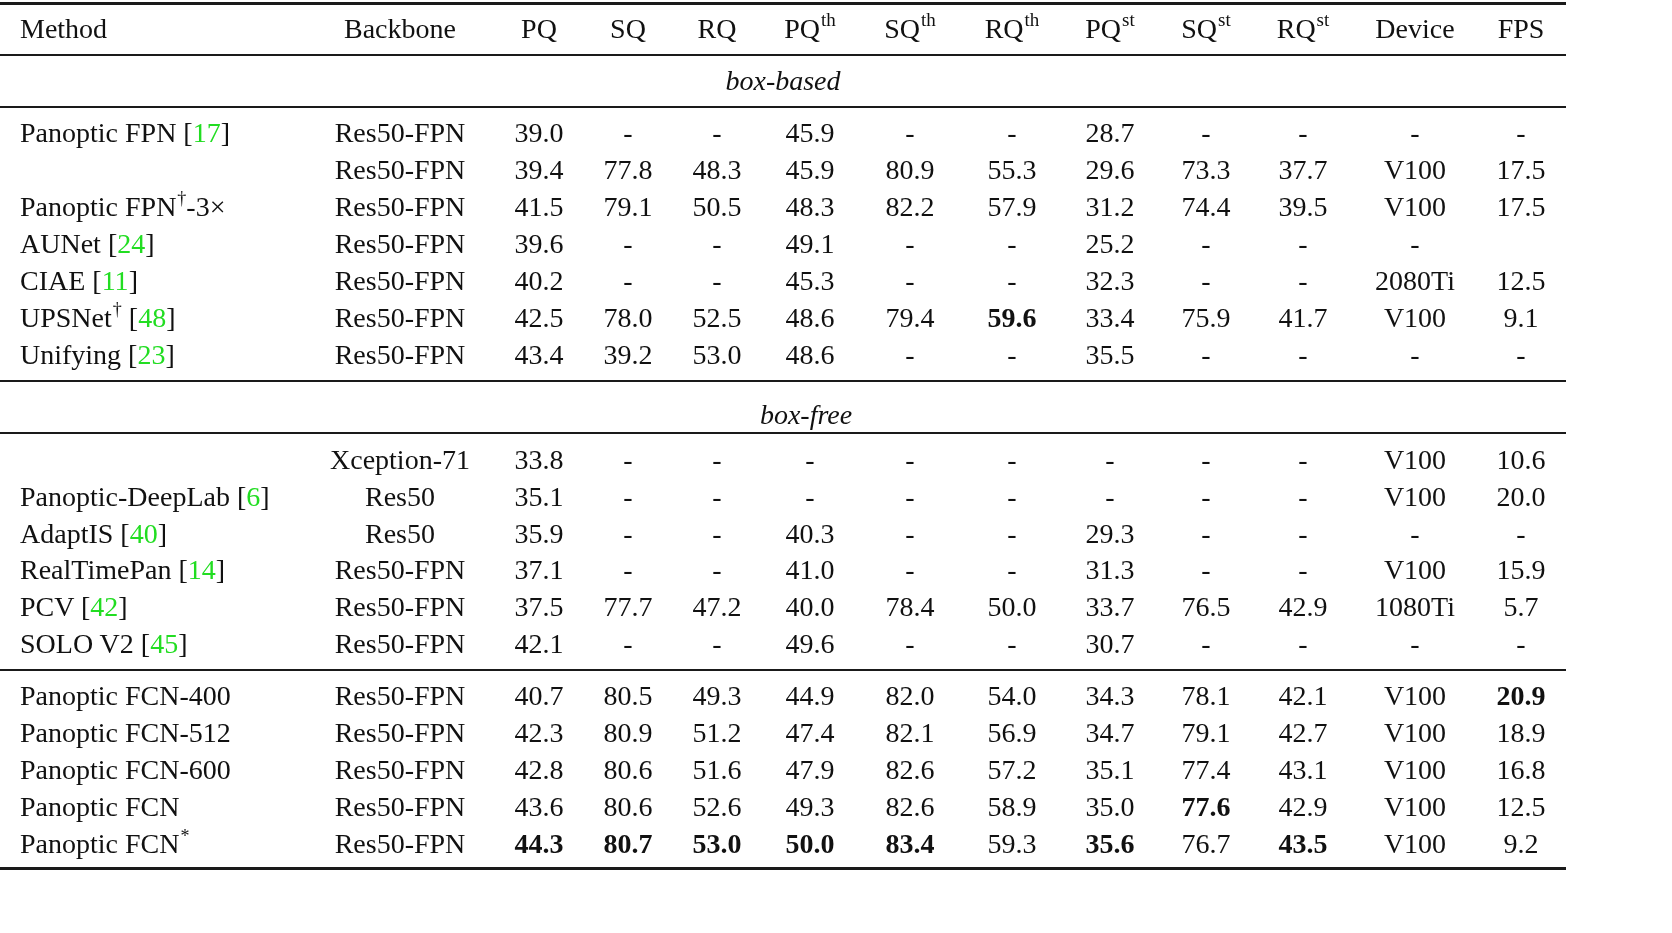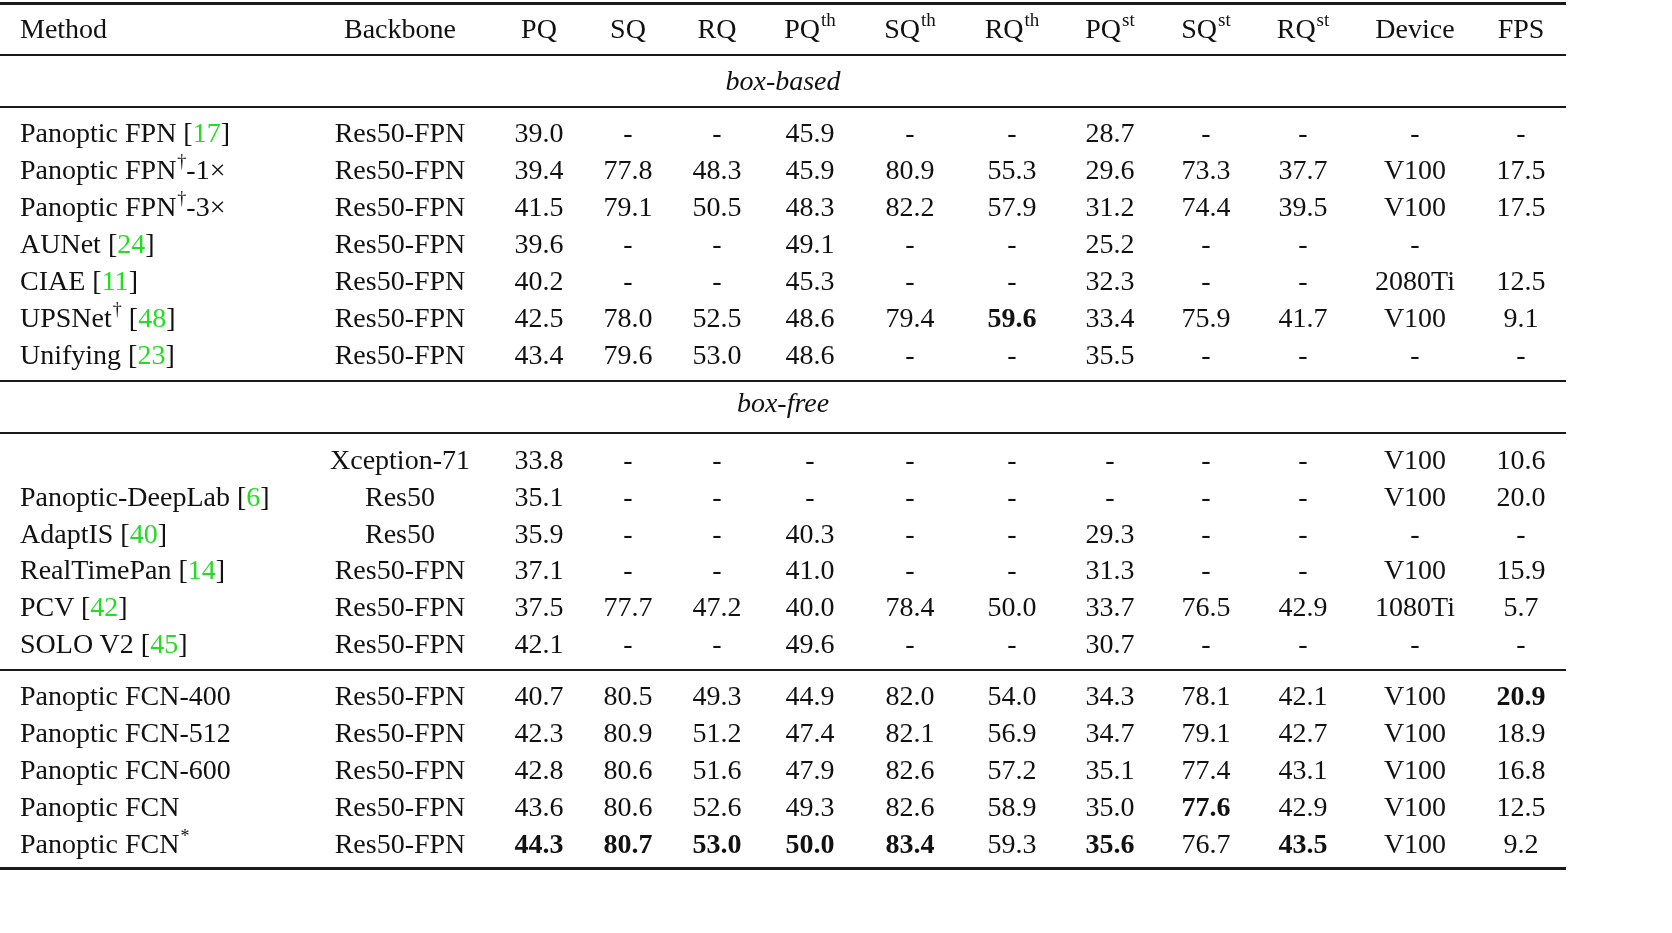--- a/index.html
+++ b/index.html
@@ -56,40 +56,39 @@
     <span class="cell c-sqth"><span>SQ</span><span class="hdr-sup">th</span></span>
     <span class="cell c-rqth"><span>RQ</span><span class="hdr-sup">th</span></span>
     <span class="cell c-pqst"><span>PQ</span><span class="hdr-sup">st</span></span>
     <span class="cell c-sqst"><span>SQ</span><span class="hdr-sup">st</span></span>
     <span class="cell c-rqst"><span>RQ</span><span class="hdr-sup">st</span></span>
     <span class="cell c-device"><span>Device</span></span>
     <span class="cell c-fps"><span>FPS</span></span>
   </div>
 
   <div class="section" style="top:62px;">box-based</div>
-  <div class="section" style="top:384px;">box-free</div>
+  <div class="section" style="top:396px;padding-left:23px;">box-free</div>
 
   <div id="rows">
       <div class="row" style="top: 114px;">
         <span class="cell method"><span>Panoptic FPN</span><span> [</span><span class="ref">17</span><span>]</span></span>
         <span class="cell c-backbone">Res50-FPN</span>
         <span class="cell c-pq">39.0</span>
         <span class="cell c-sq">-</span>
         <span class="cell c-rq">-</span>
         <span class="cell c-pqth">45.9</span>
         <span class="cell c-sqth">-</span>
         <span class="cell c-rqth">-</span>
         <span class="cell c-pqst">28.7</span>
         <span class="cell c-sqst">-</span>
         <span class="cell c-rqst">-</span>
         <span class="cell c-device">-</span>
         <span class="cell c-fps">-</span>
       </div>
       <div class="row" style="top: 151px;">
-        <span class="cell method"><span>Panoptic FPN</span><span class="sup dag">†</span><span>-1×</span></span>
         <span class="cell c-backbone">Res50-FPN</span>
         <span class="cell c-pq">39.4</span>
         <span class="cell c-sq">77.8</span>
         <span class="cell c-rq">48.3</span>
         <span class="cell c-pqth">45.9</span>
         <span class="cell c-sqth">80.9</span>
         <span class="cell c-rqth">55.3</span>
         <span class="cell c-pqst">29.6</span>
         <span class="cell c-sqst">73.3</span>
         <span class="cell c-rqst">37.7</span>
@@ -153,21 +152,21 @@
         <span class="cell c-pqst">33.4</span>
         <span class="cell c-sqst">75.9</span>
         <span class="cell c-rqst">41.7</span>
         <span class="cell c-device">V100</span>
         <span class="cell c-fps">9.1</span>
       </div>
       <div class="row" style="top: 336px;">
         <span class="cell method"><span>Unifying</span><span> [</span><span class="ref">23</span><span>]</span></span>
         <span class="cell c-backbone">Res50-FPN</span>
         <span class="cell c-pq">43.4</span>
-        <span class="cell c-sq">79.6</span>
+        <span class="cell c-sq">39.2</span>
         <span class="cell c-rq">53.0</span>
         <span class="cell c-pqth">48.6</span>
         <span class="cell c-sqth">-</span>
         <span class="cell c-rqth">-</span>
         <span class="cell c-pqst">35.5</span>
         <span class="cell c-sqst">-</span>
         <span class="cell c-rqst">-</span>
         <span class="cell c-device">-</span>
         <span class="cell c-fps">-</span>
       </div>

